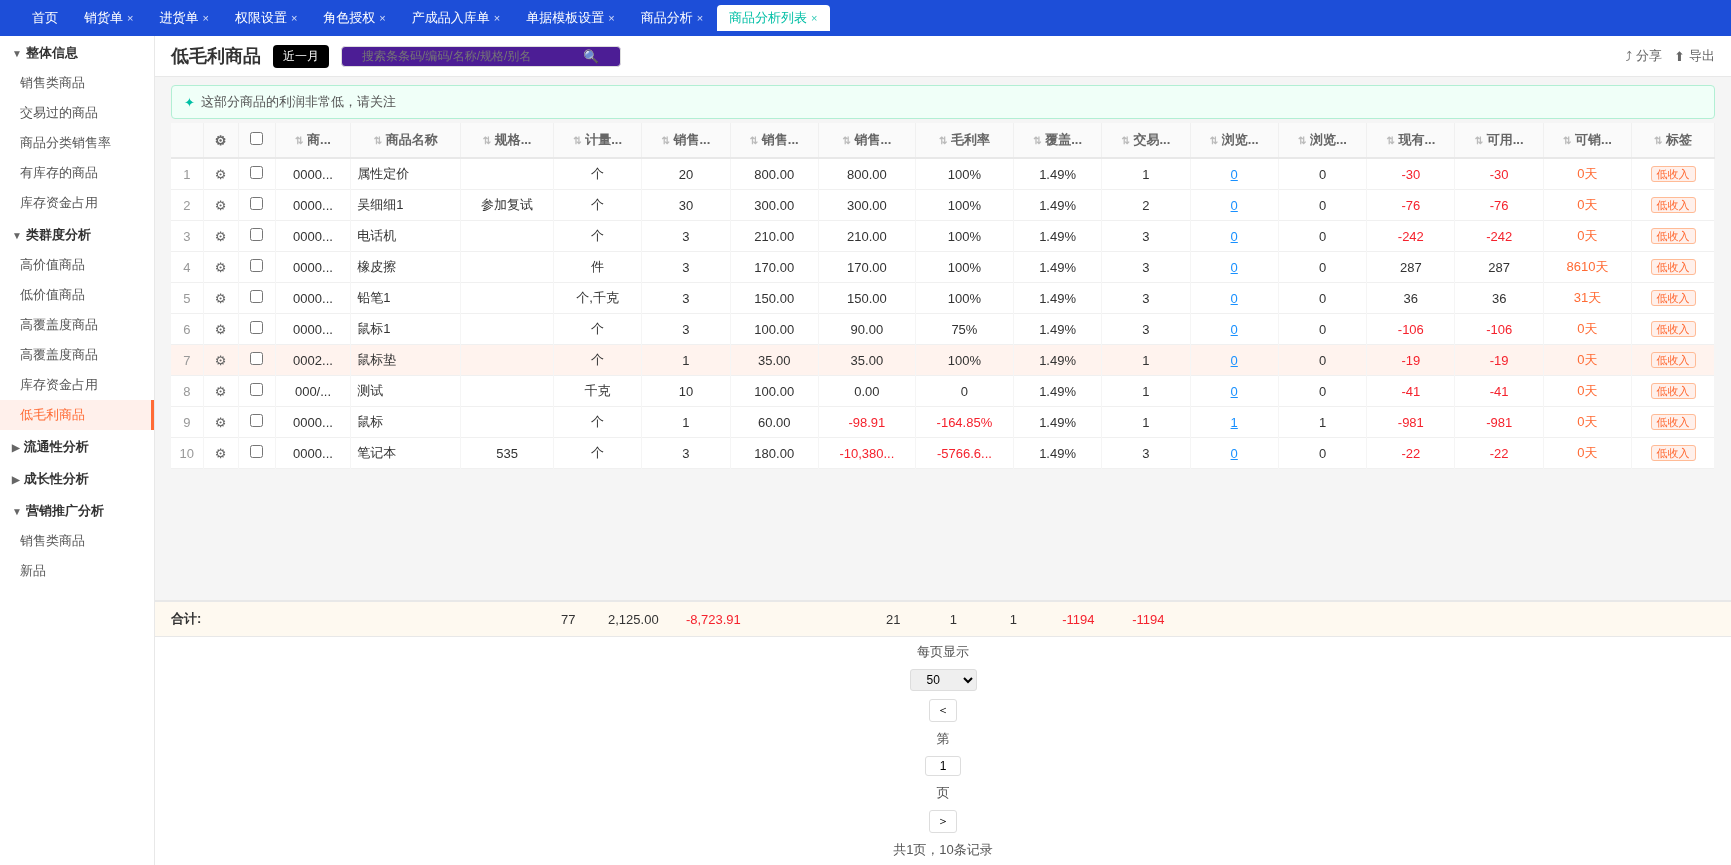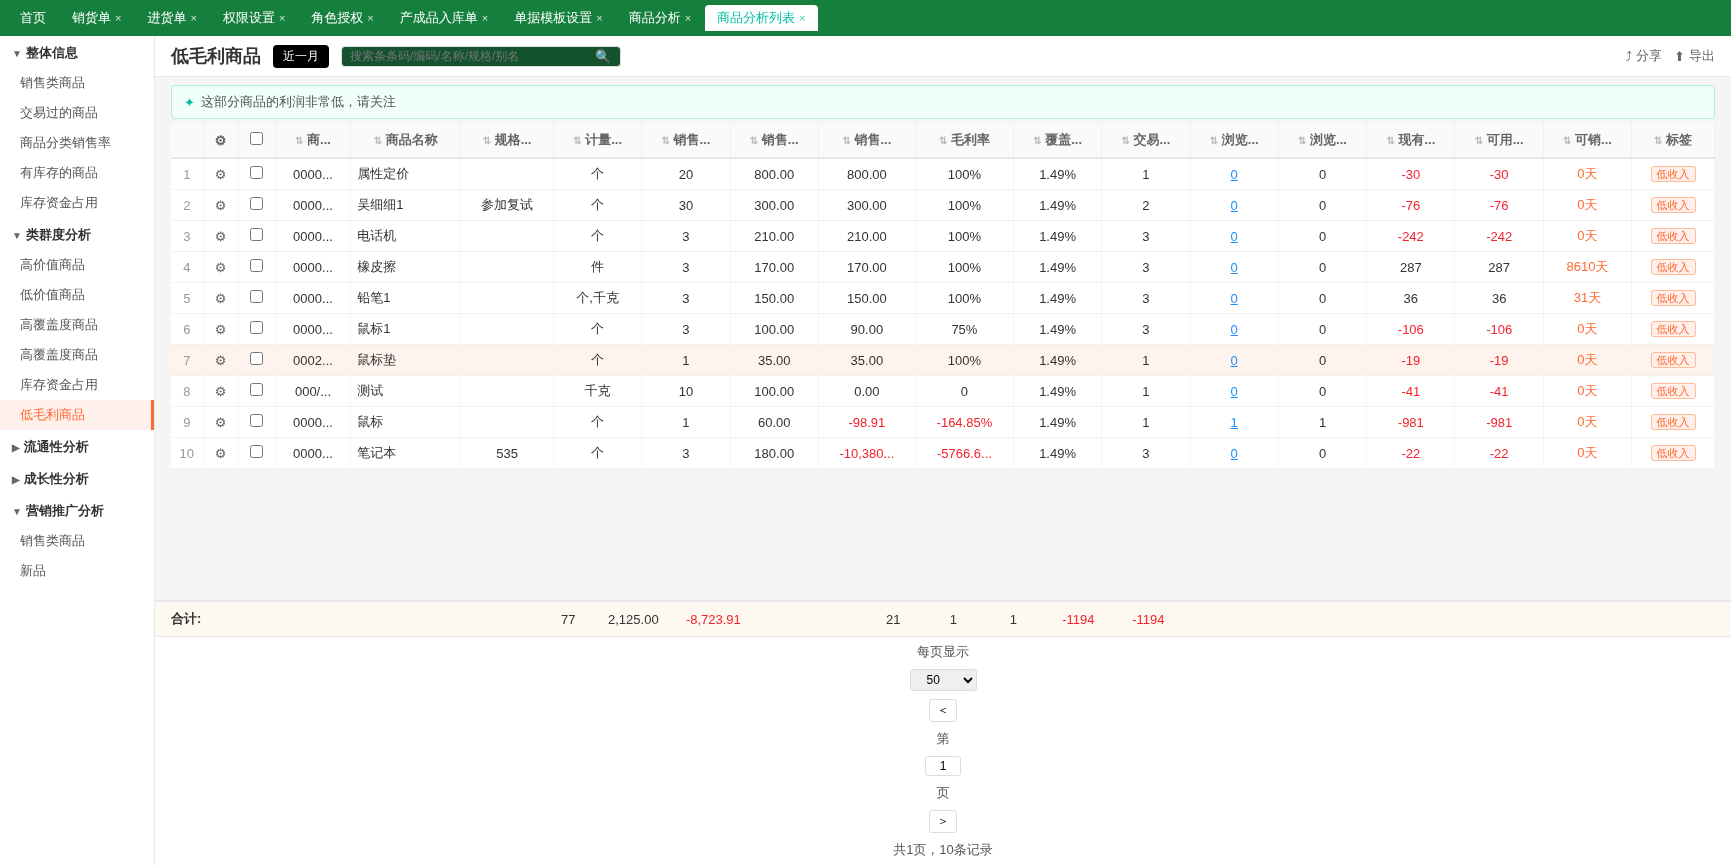--- a/index.html
+++ b/index.html
@@ -1,24 +1,24 @@
 <!DOCTYPE html>
 <html><head>
   <meta charset="utf-8">
   <style>
     * { box-sizing: border-box; margin: 0; padding: 0; font-family: 'Microsoft YaHei', Arial, sans-serif; font-size: 13px; }
     body { background: #f5f5f5; overflow-x: hidden; }
 
     
     .top-nav {
-      background: #15803d;
+      background: #1d4ed8;
       display: flex;
       align-items: center;
       height: 36px;
-      padding: 0 8px;
+      padding: 0 20px;
       gap: 2px;
     }
     .top-nav .nav-item {
       color: #fff;
       padding: 4px 12px;
       cursor: pointer;
       border-radius: 4px 4px 0 0;
       white-space: nowrap;
       font-size: 13px;
       display: flex;
@@ -103,22 +103,22 @@
       border-radius: 4px;
       padding: 3px 10px;
       cursor: pointer;
       font-size: 12px;
     }
     .search-box {
       display: flex;
       align-items: center;
       border: 1px solid #ddd;
       border-radius: 4px;
-      padding: 2px 8px;
-      background: #14532d;
+      padding: 2px 20px;
+      background: #4c1d95;
       flex: 1;
       max-width: 280px;
     }
     .search-box input {
       border: none;
       outline: none;
       font-size: 12px;
       color: #999;
       flex: 1;
       background: transparent;

